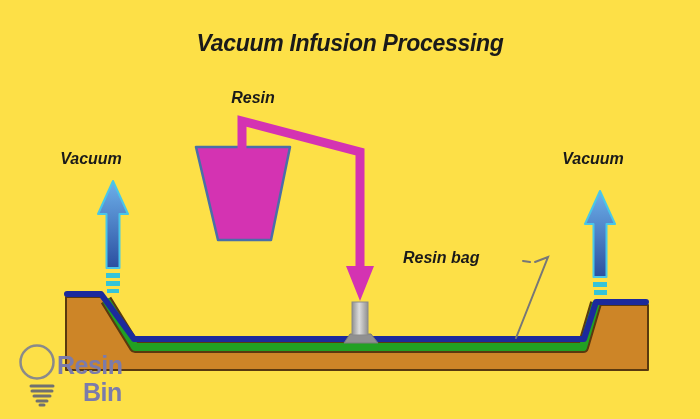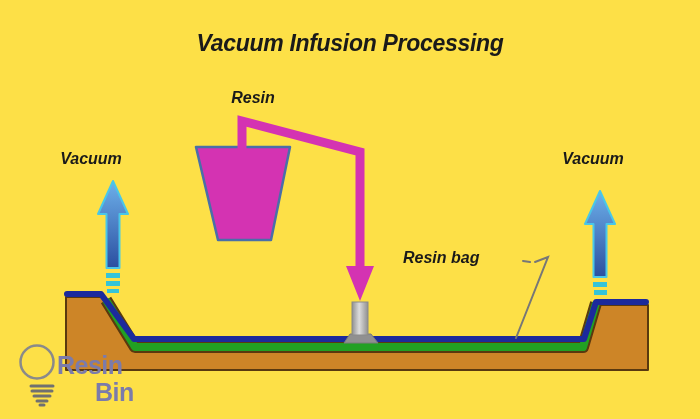--- a/index.html
+++ b/index.html
@@ -102,15 +102,15 @@
 
   <div class="lbl small centered" style="left:253px;top:90px;">Resin</div>
 
   <div class="lbl small centered" style="left:91px;top:151px;">Vacuum</div>
 
   <div class="lbl small centered" style="left:593px;top:151px;">Vacuum</div>
 
   <div class="lbl small" style="left:403px;top:250px;">Resin bag</div>
 
   <div class="logo-text" style="left:57px;top:353px;">Resin</div>
-  <div class="logo-text" style="left:95px;top:380px;">Bin</div>
+  <div class="logo-text" style="left:83px;top:380px;">Bin</div>
 
 </div>
 
 </body></html>

